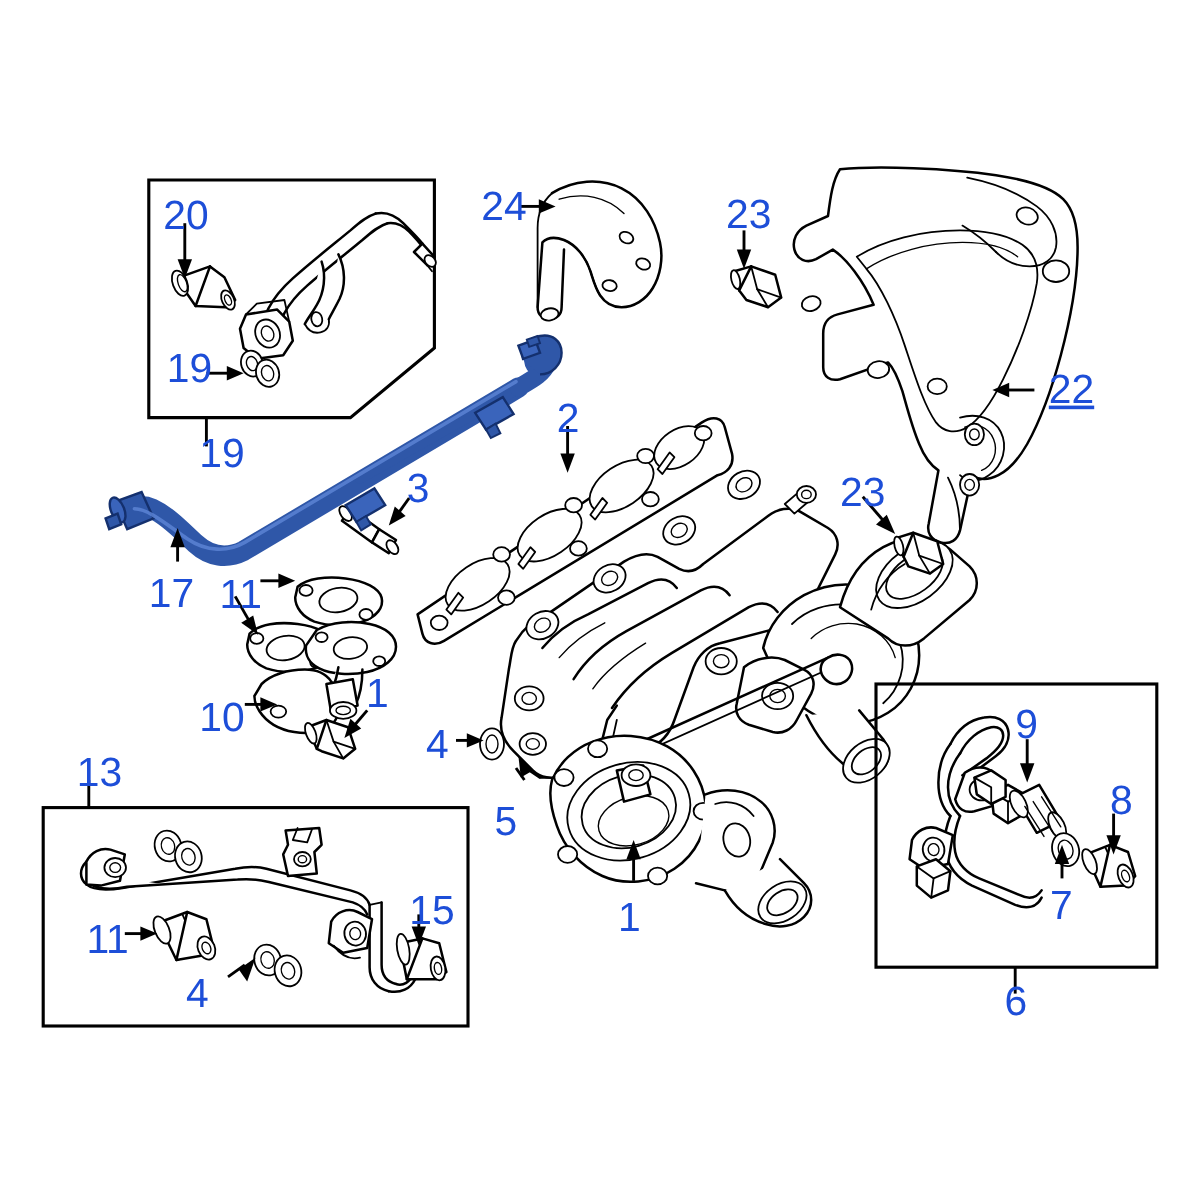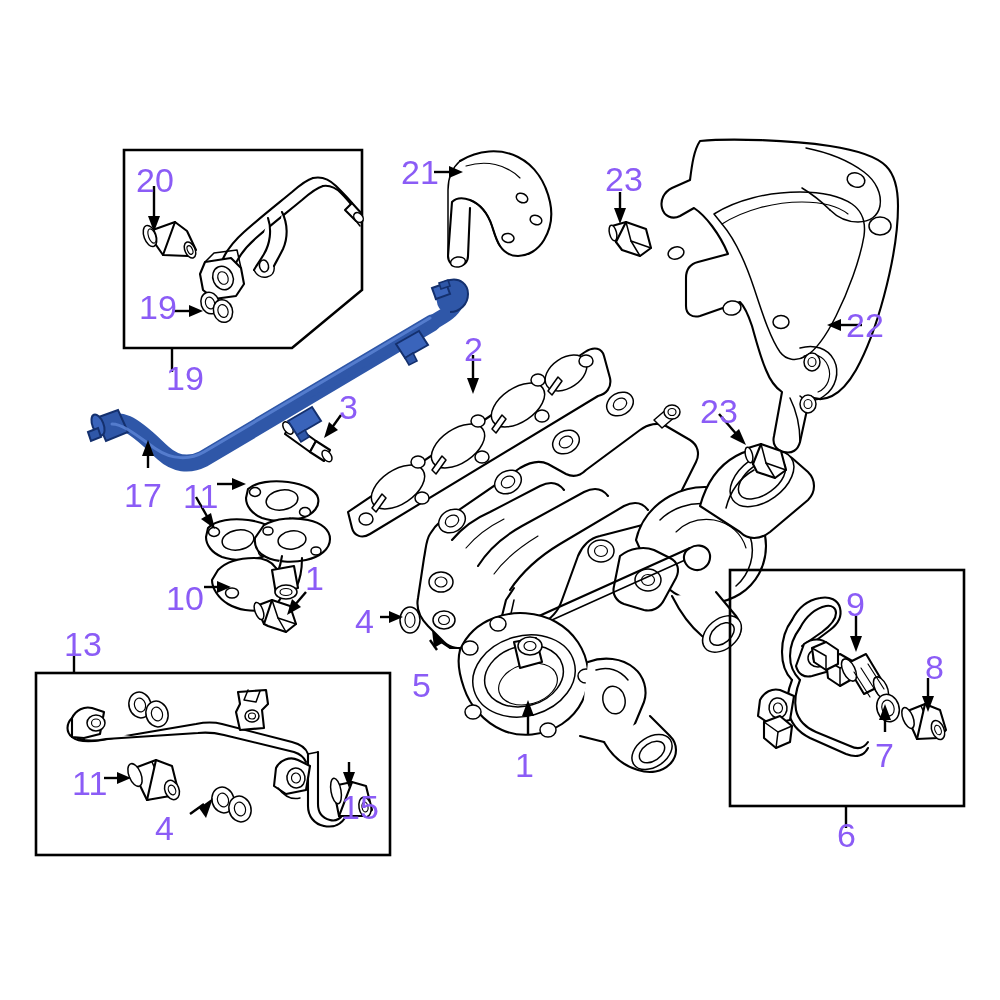--- a/index.html
+++ b/index.html
@@ -21,21 +21,21 @@
     left: 0;
     top: 0;
     width: 1000px;
     height: 1000px;
   }
   .callout-label {
     position: absolute;
     font-family: "Liberation Sans", sans-serif;
     font-size: 34px;
     font-weight: 400;
-    color: #8b5cf6;
+    color: #1d4ed8;
     line-height: 1;
     white-space: nowrap;
     user-select: none;
   }
   
   .ln   { fill: none; stroke: #000000; stroke-width: 2.1; stroke-linejoin: round; stroke-linecap: round; }
   .ln-t { fill: none; stroke: #000000; stroke-width: 1.5; stroke-linejoin: round; stroke-linecap: round; }
   .ln-h { fill: none; stroke: #000000; stroke-width: 1.15; stroke-linejoin: round; stroke-linecap: round; }
   .fw   { fill: #ffffff; stroke: #000000; stroke-width: 2.1; stroke-linejoin: round; stroke-linecap: round; }
   .fw-t { fill: #ffffff; stroke: #000000; stroke-width: 1.5; stroke-linejoin: round; stroke-linecap: round; }
@@ -687,24 +687,24 @@
   <div class="callout-label" style="left:412px; top:668px;">5</div>
   <div class="callout-label" style="left:837px; top:818px;">6</div>
   <div class="callout-label" style="left:875px; top:738px;">7</div>
   <div class="callout-label" style="left:925px; top:650px;">8</div>
   <div class="callout-label" style="left:846px; top:587px;">9</div>
   <div class="callout-label" style="left:166px; top:581px;text-align:right;">10</div>
   <div class="callout-label" style="left:183px; top:479px;">11</div>
   <div class="callout-label" style="left:305px; top:561px;">1</div>
   <div class="callout-label" style="left:64px;  top:627px;">13</div>
   <div class="callout-label" style="left:155px; top:811px;">4</div>
-  <div class="callout-label" style="left:341px; top:742px;margin-top:48px;">15</div>
+  <div class="callout-label" style="left:341px; top:742px;">15</div>
   <div class="callout-label" style="left:72px;  top:766px;">11</div>
   <div class="callout-label" style="left:124px; top:478px;">17</div>
   <div class="callout-label" style="left:166px; top:361px;">19</div>
   <div class="callout-label" style="left:139px; top:290px;">19</div>
   <div class="callout-label" style="left:136px; top:163px;">20</div>
-  <div class="callout-label" style="left:401px; top:155px;">21</div>
-  <div class="callout-label" style="left:846px; top:308px;">22</div>
+  <div class="callout-label" style="left:401px; top:155px;">24</div>
+  <div class="callout-label" style="left:874px; top:308px;text-decoration:underline;">22</div>
   <div class="callout-label" style="left:605px; top:162px;">23</div>
   <div class="callout-label" style="left:700px; top:394px;">23</div>
 
 </div>
 
 </body></html>

